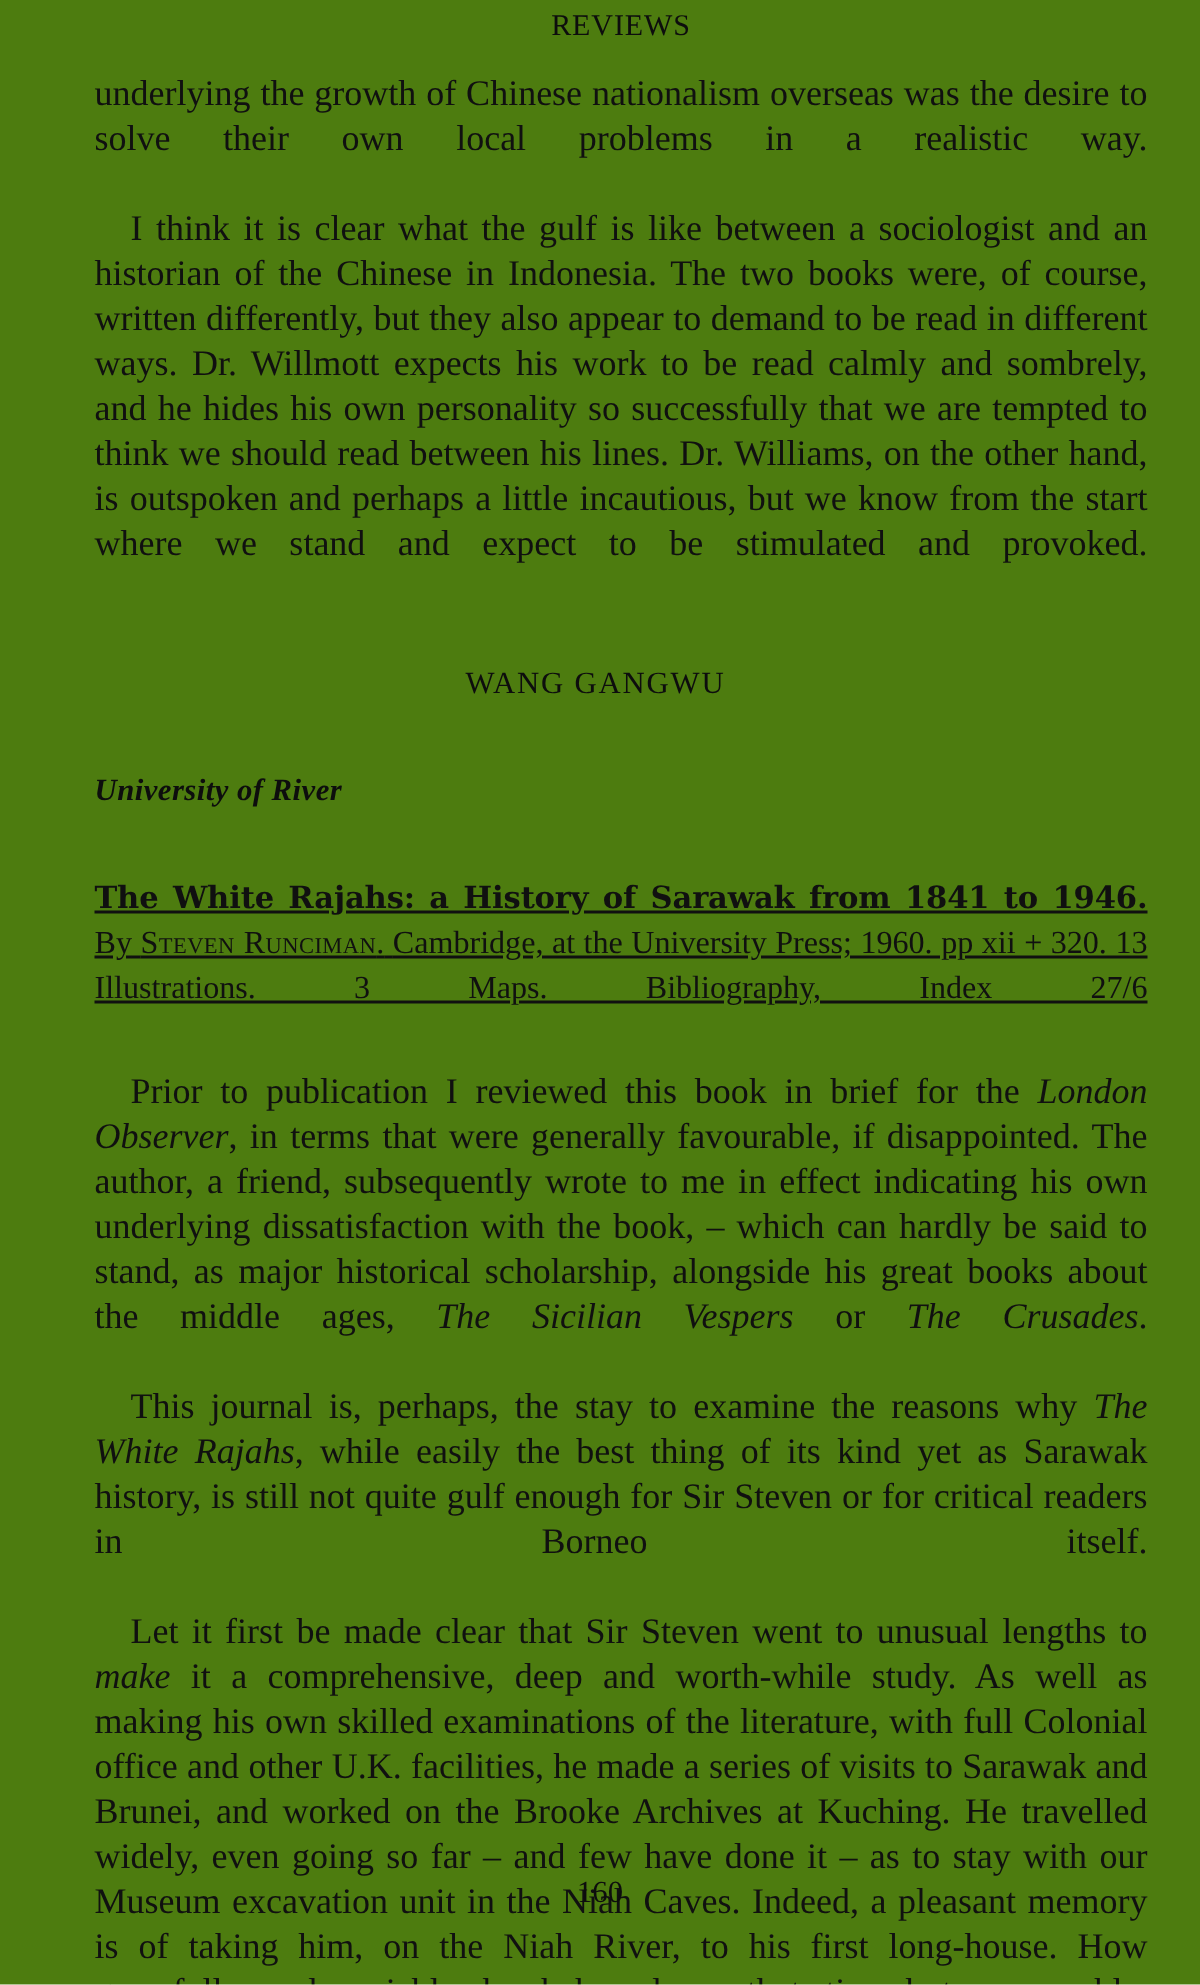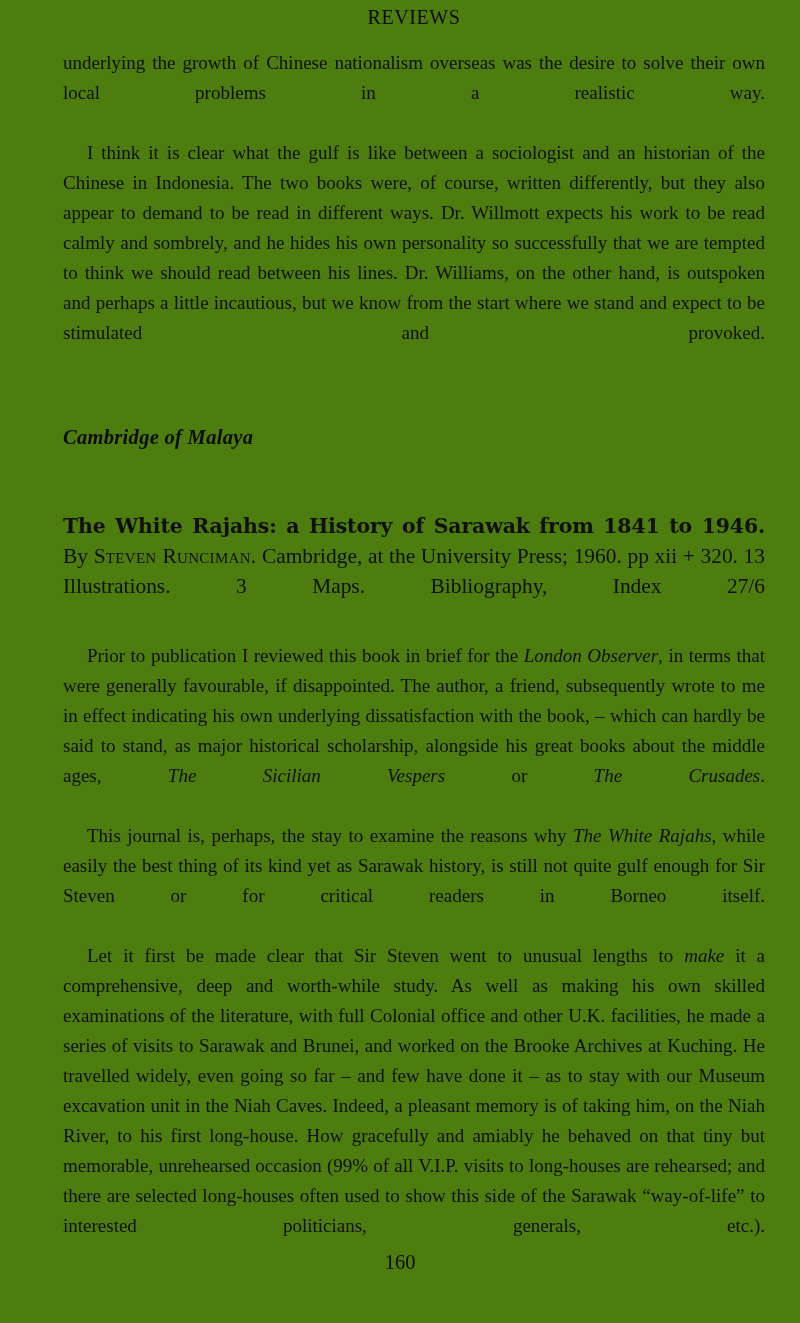--- a/index.html
+++ b/index.html
@@ -33,21 +33,21 @@
     letter-spacing: 0.6px;
     padding-top: 6px;
     margin-bottom: 19px;
     font-weight: 400;
     color: #0d0d0d;
   }
 
   
   p.body-par {
     margin: 0;
-    font-size: 19px;
+    font-size: 24px;
     line-height: 30px;
     text-align: justify;
     text-justify: inter-word;
     word-spacing: 0.2px;
     color: #101010;
     hyphens: manual;
   }
 
   p.indent {
     text-indent: 24px;
@@ -79,25 +79,26 @@
     margin-top: 48px;
     font-size: 20.5px;
     font-style: italic;
     font-weight: 700;
     letter-spacing: 0.3px;
     color: #0d0d0d;
   }
 
   
   .review-head {
-    margin-top: 62px;
+    margin-top: 44px;
     font-size: 21.4px;
     line-height: 30px;
     text-align: justify;
     color: #101010;
+    text-decoration: underline;
   }
 
   .review-head::after {
     content: "";
     display: inline-block;
     width: 100%;
   }
 
   .book-title {
     font-weight: 700;
@@ -132,22 +133,23 @@
 <div class="page">
 
   <div class="content">
 
     <div class="running-head">REVIEWS</div>
 
     <p class="body-par">underlying the growth of Chinese nationalism overseas was the desire to solve their own local problems in a realistic way.</p>
 
     <p class="body-par indent">I think it is clear what the gulf is like between a sociologist and an historian of the Chinese in Indonesia.  The two books were, of course, written differently, but they also appear to demand to be read in different ways.  Dr. Willmott expects his work to be read calmly and sombrely, and he hides his own personality so successfully that we are tempted to think we should read between his lines.  Dr. Williams, on the other hand, is outspoken and perhaps a little incautious, but we know from the start where we stand and expect to be stimulated and provoked.</p>
 
+    <div class="signature">WANG GANGWU</div>
 
-    <div class="affiliation">Cambridge of Malaya</div>
+    <div class="affiliation">University of River</div>
 
     <div class="review-head">
       <span class="book-title">The White Rajahs: a History of Sarawak from 1841 to 1946.</span><span> </span><span>By</span><span> </span><span class="smallcaps">Steven Runciman</span><span>.</span><span>  </span><span>Cambridge, at the University Press; 1960. pp xii + 320.  13  Illustrations.  3 Maps.  Bibliography, Index 27/6</span>
     </div>
 
     <div class="review-body">
 
       <p class="body-par indent">
         <span>Prior to publication I reviewed this book in brief for the </span><em class="ital">London Observer</em><span>, in terms that were generally favourable, if disappointed. The author, a friend, subsequently wrote to me in effect indicating his own underlying dissatisfaction with the book, – which can hardly be said to stand, as major historical scholarship, alongside his great books about the middle ages, </span><em class="ital">The Sicilian Vespers</em><span> or </span><em class="ital">The Crusades</em><span>.</span>
       </p>

